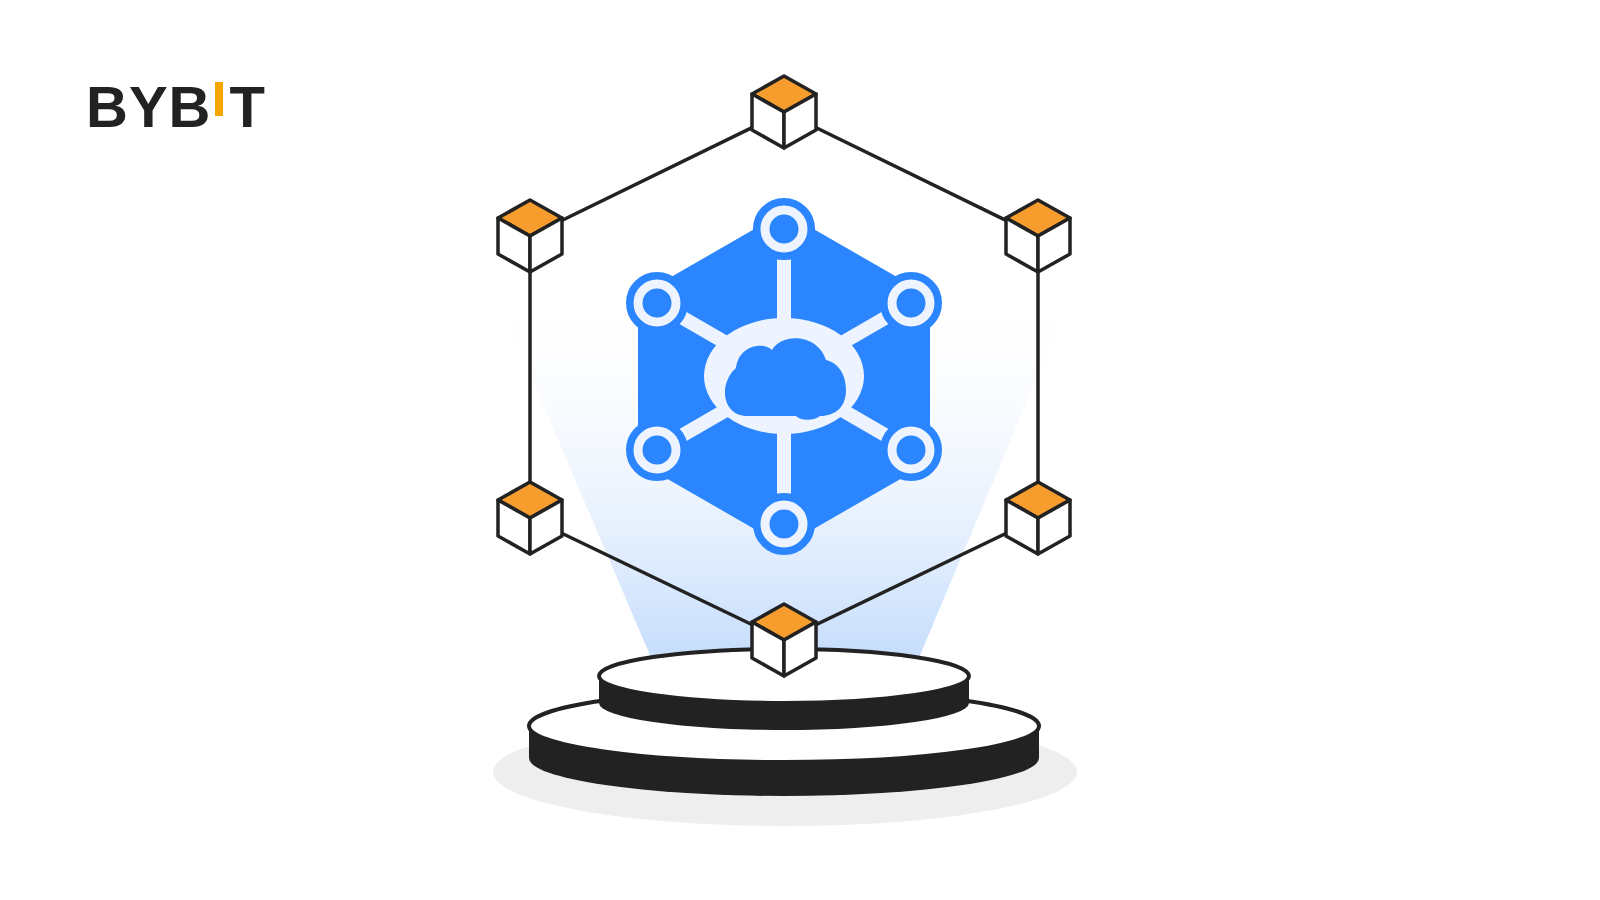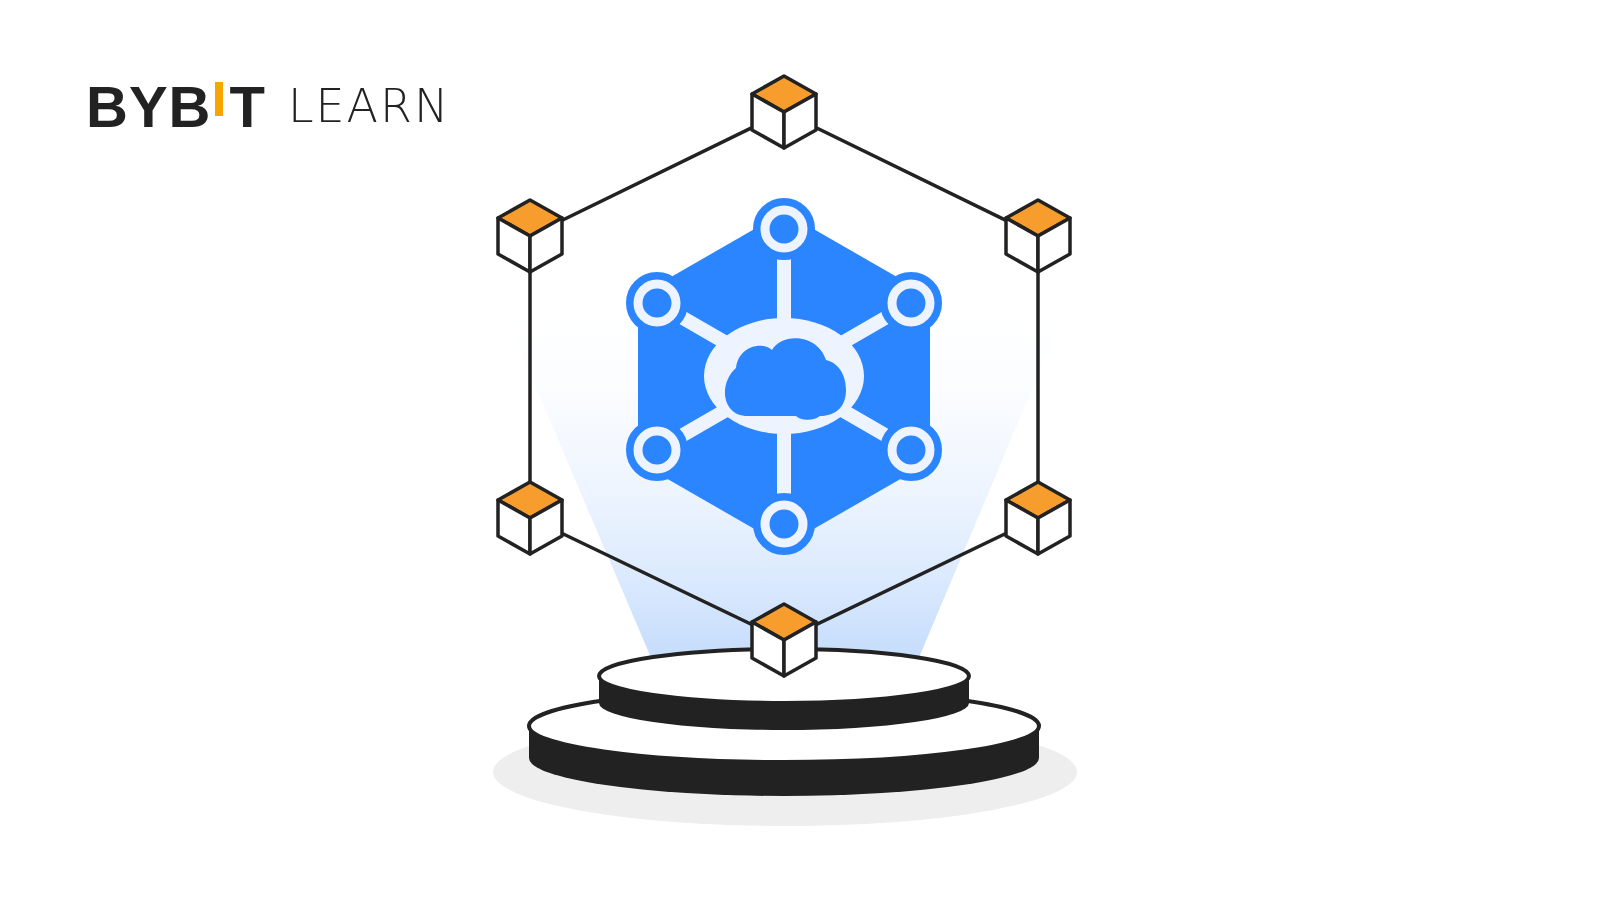--- a/index.html
+++ b/index.html
@@ -12,21 +12,20 @@
   </style>
 </head>
 <body>
 
 <div class="logo">
   <div class="brand">
     <span>BYB</span>
       <span class="bar"></span>
       <span>T</span>
   </div>
-  <span class="learn">LEARN</span>
 </div>
 
 <svg class="art" width="1600" height="900" viewBox="0 0 1600 900">
   <defs>
     <linearGradient id="beam" x1="0" y1="0" x2="0" y2="1">
       <stop offset="0" stop-color="#ffffff" stop-opacity="0"></stop>
       <stop offset="1" stop-color="#c4dcfc"></stop>
     </linearGradient>
   </defs>
 

